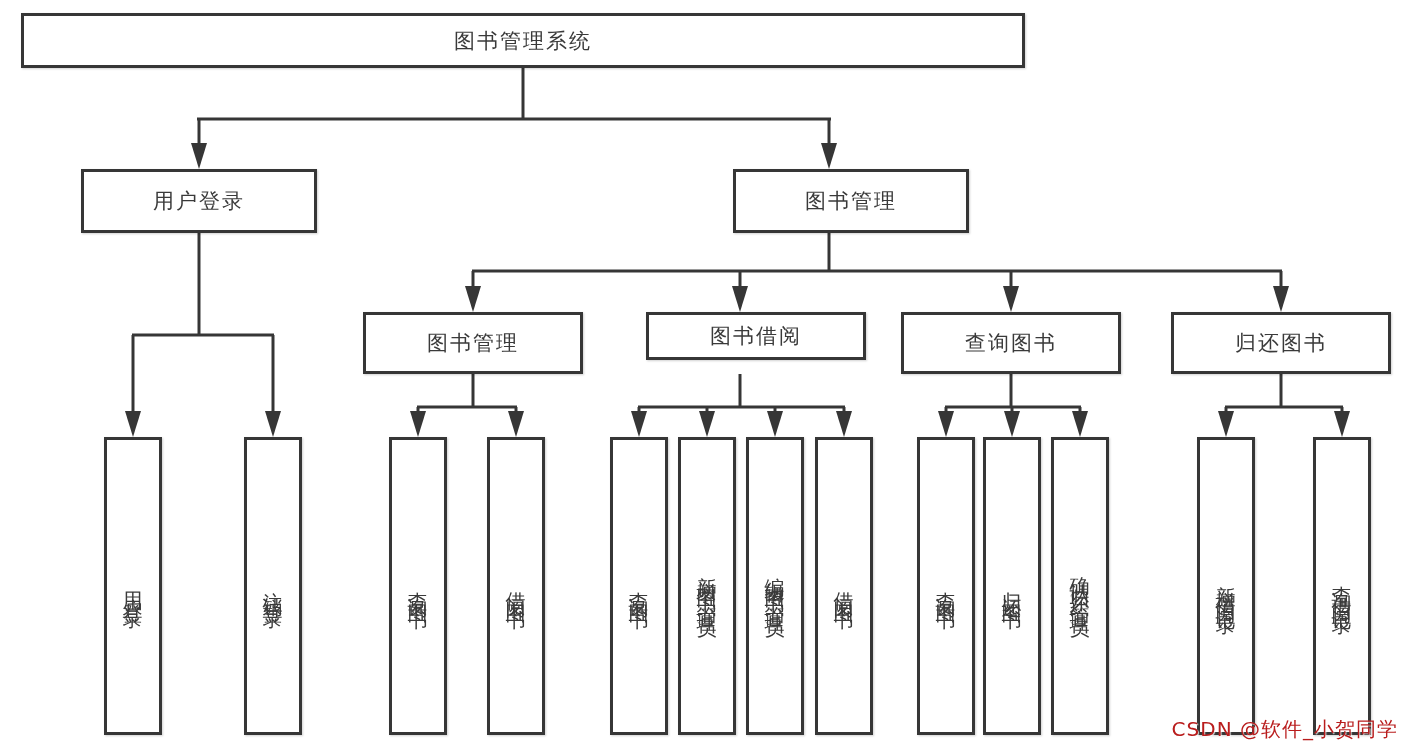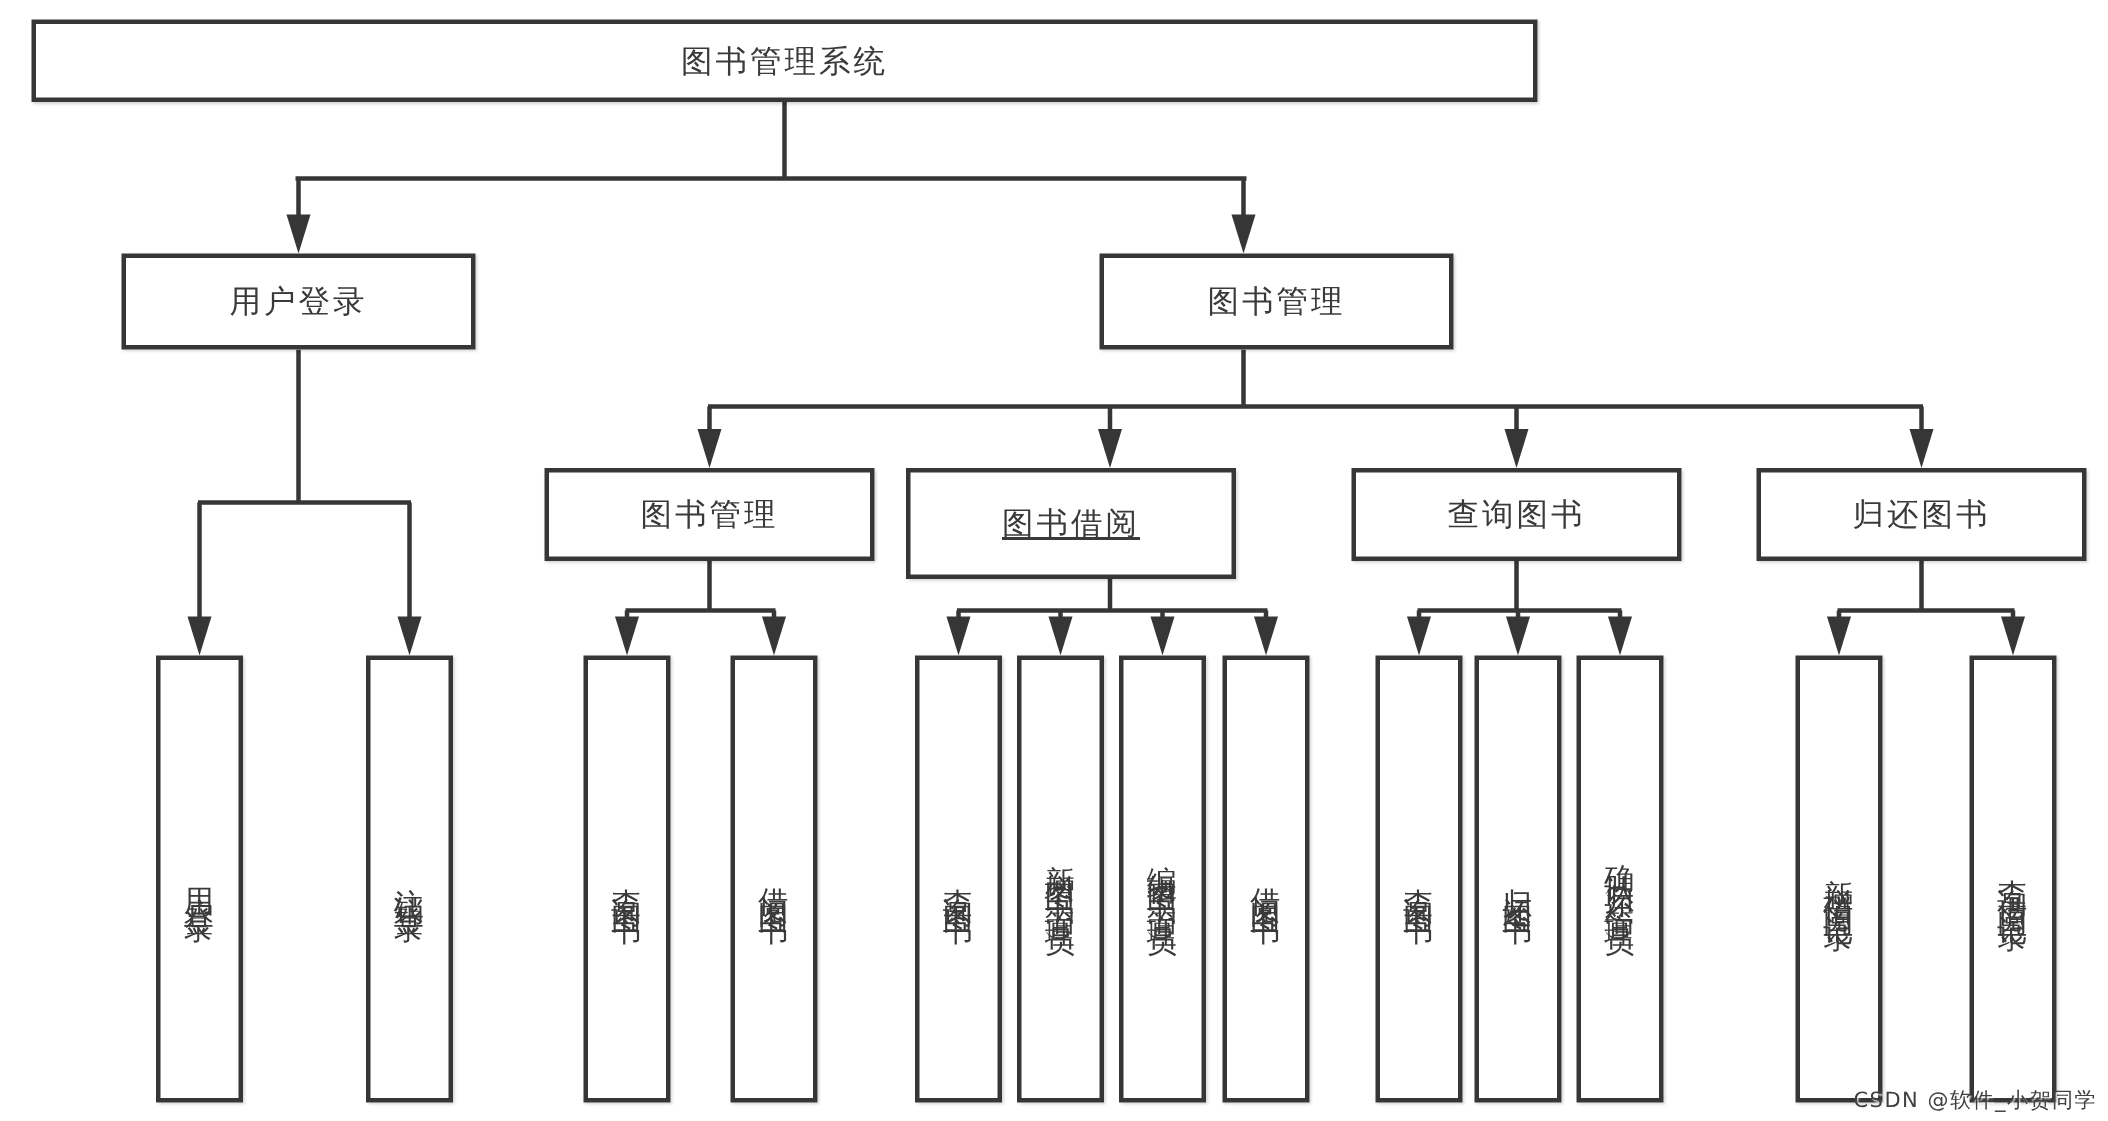--- a/index.html
+++ b/index.html
@@ -41,38 +41,38 @@
     line-height: 1;
     padding-top: 4px;
   }
   
   #n-root { left: 21px;  top: 13px;  width: 1004px; height: 55px; }
   
   #n-l2a  { left: 81px;  top: 169px; width: 236px;  height: 64px; }
   #n-l2b  { left: 711px; top: 169px; width: 236px;  height: 64px; margin-left: 22px; }
   
   #n-l3a  { left: 363px;  top: 312px; width: 220px; height: 62px; }
-  #n-l3b  { left: 604px;  top: 312px; width: 220px; height: 74px; text-decoration: underline; }
+  #n-l3b  { left: 646px;  top: 312px; width: 220px; height: 48px; }
   #n-l3c  { left: 901px;  top: 312px; width: 220px; height: 62px; }
   #n-l3d  { left: 1171px; top: 312px; width: 220px; height: 62px; }
   
   .leaf { top: 437px; height: 298px; width: 58px; }
   #n-a1 { left: 104px; }  #n-a2 { left: 244px; }
   #n-b1 { left: 389px; }  #n-b2 { left: 487px; }
   #n-c1 { left: 610px; }  #n-c2 { left: 678px; }
   #n-c3 { left: 746px; }  #n-c4 { left: 815px; }
   #n-d1 { left: 917px; }  #n-d2 { left: 983px; }  #n-d3 { left: 1051px; }
   #n-e1 { left: 1197px; } #n-e2 { left: 1313px; }
   .watermark {
     position: absolute;
     right: 23px;
     bottom: 4px;
-    font-size: 14px;
+    font-size: 20px;
     letter-spacing: 1px;
-    color: #404040;
+    color: #b91c1c;
     z-index: 5;
     text-shadow: 1px 1px 1px rgba(255,255,255,0.8);
   }
 </style>
 </head>
 <body>
 
 <div class="stage">
 
   <svg class="wires" width="1405" height="747" viewBox="0 0 1405 747" stroke="#363636" stroke-width="3" fill="#363636">

